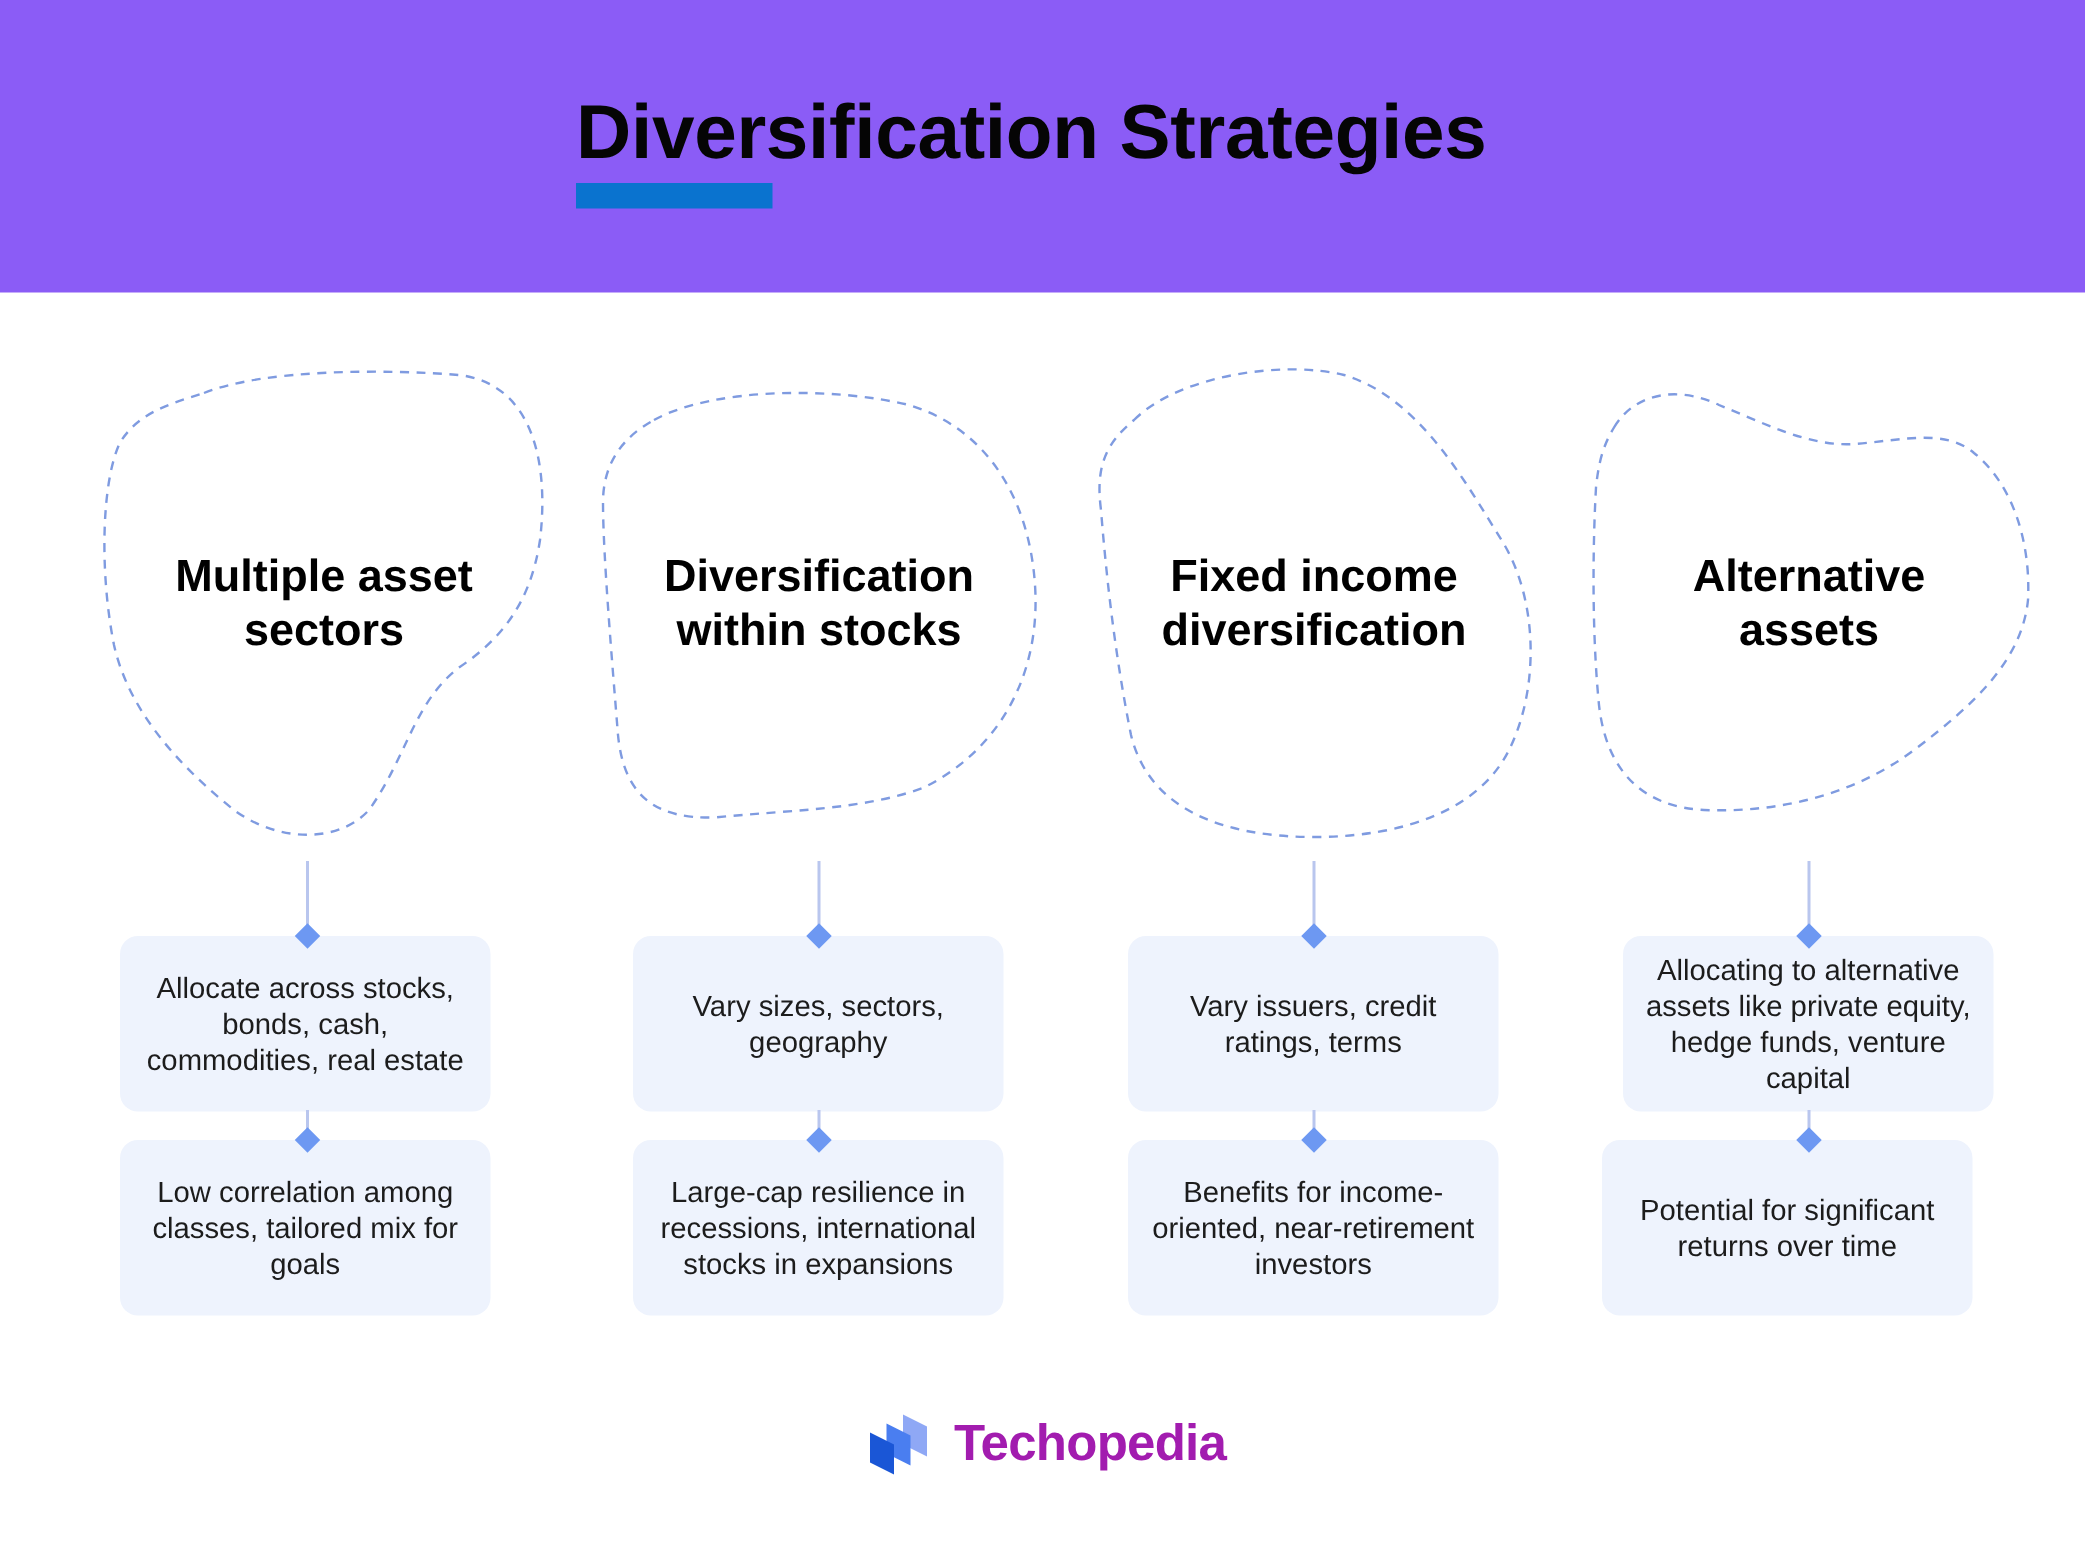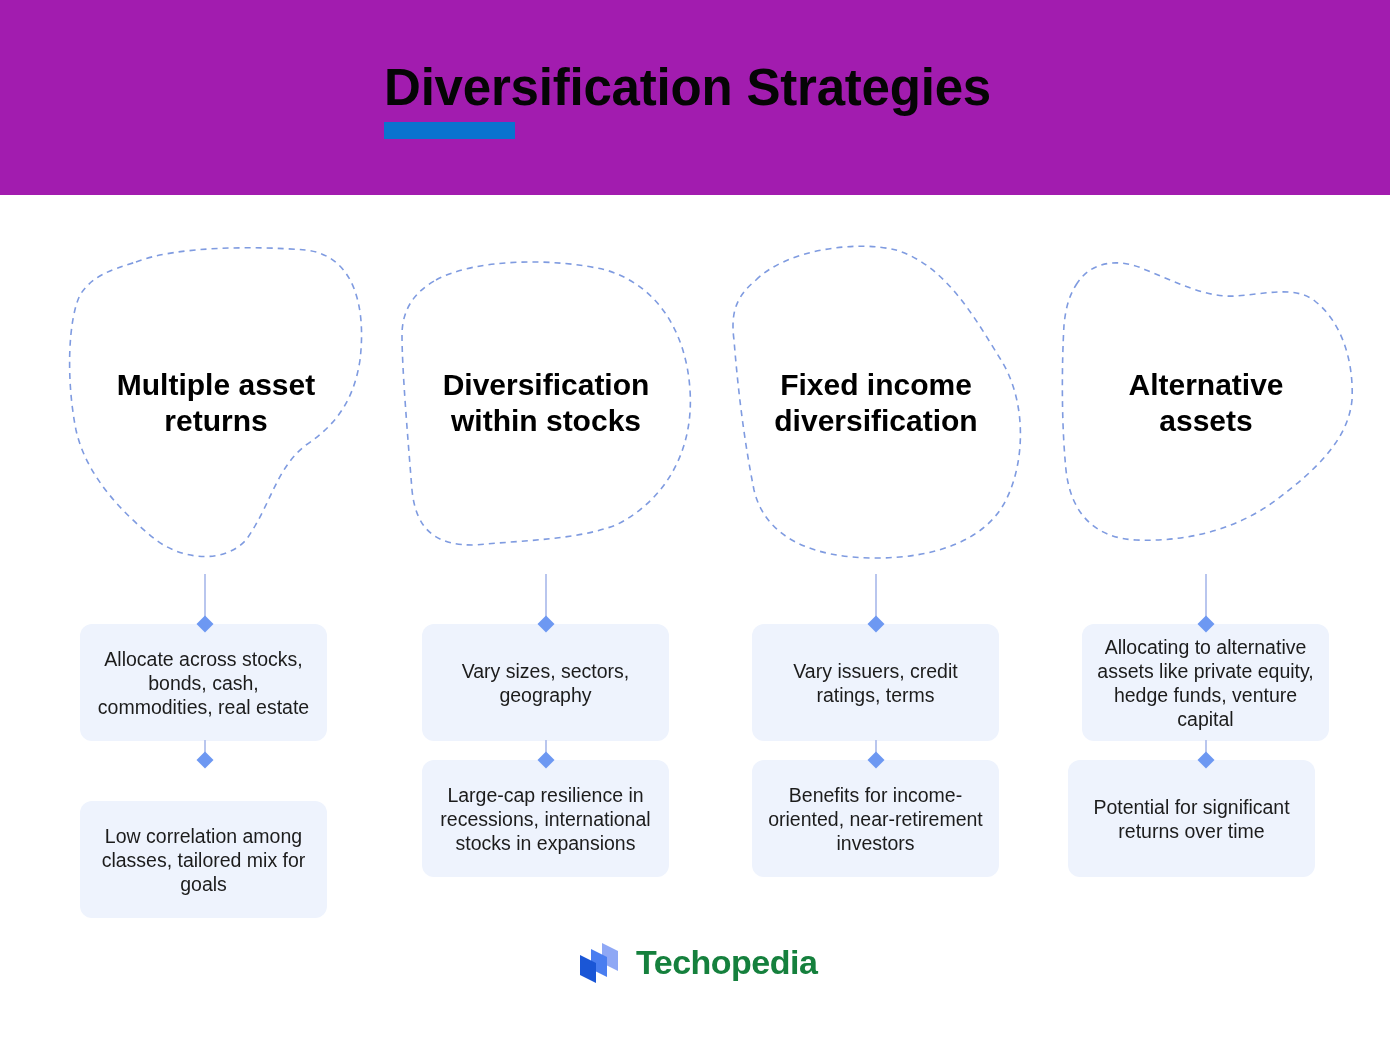--- a/index.html
+++ b/index.html
@@ -1,21 +1,21 @@
 <!DOCTYPE html>
 <html><head>
   <meta charset="utf-8">
   <style>
     * { margin: 0; padding: 0; box-sizing: border-box; }
     html, body { width: 1390px; height: 1044px; background: #ffffff; overflow: hidden; }
     body { font-family: "Liberation Sans", "DejaVu Sans", sans-serif; position: relative; color: #111; }
 
     .header {
       position: absolute; left: 0; top: 0; width: 1390px; height: 195px;
-      background: #a21caf;
+      background: #8b5cf6;
     }
     .title {
       position: absolute; left: 384px; top: 58px;
       font-size: 51px; font-weight: bold; color: #050505; letter-spacing: -0.2px;
       white-space: nowrap;
     }
     .title-underline {
       position: absolute; left: 384px; top: 122px; width: 131px; height: 17px;
       background: #0a73cf;
     }
@@ -41,45 +41,45 @@
     }
     .card.first { top: 384px; }
     .card.second { top: 520px; }
     .diamond {
       position: absolute; width: 12px; height: 12px; background: #6d98f2;
       transform: rotate(45deg); z-index: 2;
     }
 
     .logo { position: absolute; left: 578px; top: 940px; height: 45px; display: flex; align-items: center; }
     .logo-text {
-      margin-left: 16px; font-size: 34px; font-weight: bold; color: #15803d; letter-spacing: -0.5px;
+      margin-left: 16px; font-size: 34px; font-weight: bold; color: #a21caf; letter-spacing: -0.5px;
     }
   </style>
 </head>
 <body>
 
 <div class="header">
   <div class="title">Diversification Strategies</div>
   <div class="title-underline"></div>
 </div>
 
 <div class="column" style="left:66px;">
   <svg class="blob-svg" width="300" height="330">
     <path d="M70,22 C110,6 190,6 240,10 C290,16 300,70 294,120 C288,160 270,185 240,205 C210,228 205,265 180,300 C160,322 120,322 90,300 C55,272 20,235 10,190 C0,140 2,80 14,55 C26,36 44,30 70,22 Z" fill="none" stroke="#7f9be0" stroke-width="1.6" stroke-dasharray="6 5"></path>
   </svg>
   <div class="blob-title">
     <div>Multiple asset</div>
-    <div>returns</div>
+    <div>sectors</div>
   </div>
   <div class="connector-top" style="left:138px;"></div>
   <div class="diamond" style="left:133px; top:378px;"></div>
   <div class="card first" style="left:14px;text-align:center;">Allocate across stocks, bonds, cash, commodities, real estate</div>
   <div class="connector-mid" style="left:138px;"></div>
   <div class="diamond" style="left:133px; top:514px;"></div>
-  <div class="card second" style="left:14px;margin-top:41px;">Low correlation among classes, tailored mix for goals</div>
+  <div class="card second" style="left:14px;">Low correlation among classes, tailored mix for goals</div>
 </div>
 
 <div class="column" style="left:396px;">
   <svg class="blob-svg" width="300" height="320">
     <path d="M40,40 C80,18 160,18 210,30 C260,45 290,90 294,150 C298,210 270,260 220,285 C180,300 130,300 80,305 C40,306 20,290 16,250 C12,200 6,130 6,95 C6,70 18,52 40,40 Z" fill="none" stroke="#7f9be0" stroke-width="1.6" stroke-dasharray="6 5"></path>
   </svg>
   <div class="blob-title">
     <div>Diversification</div>
     <div>within stocks</div>
   </div>

